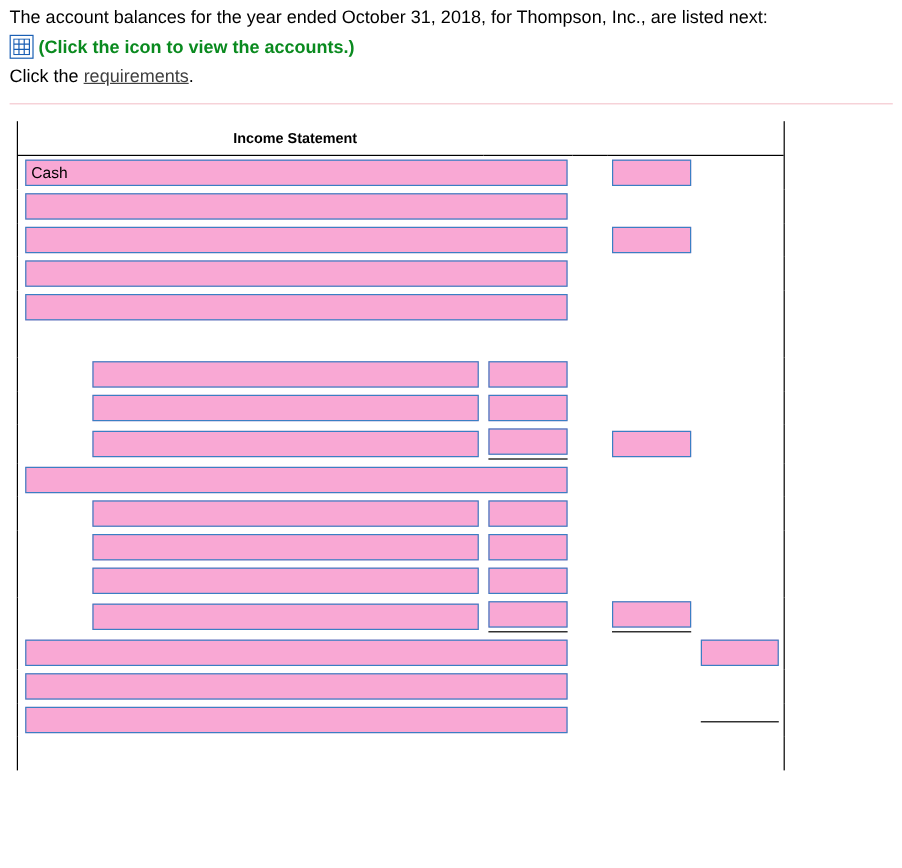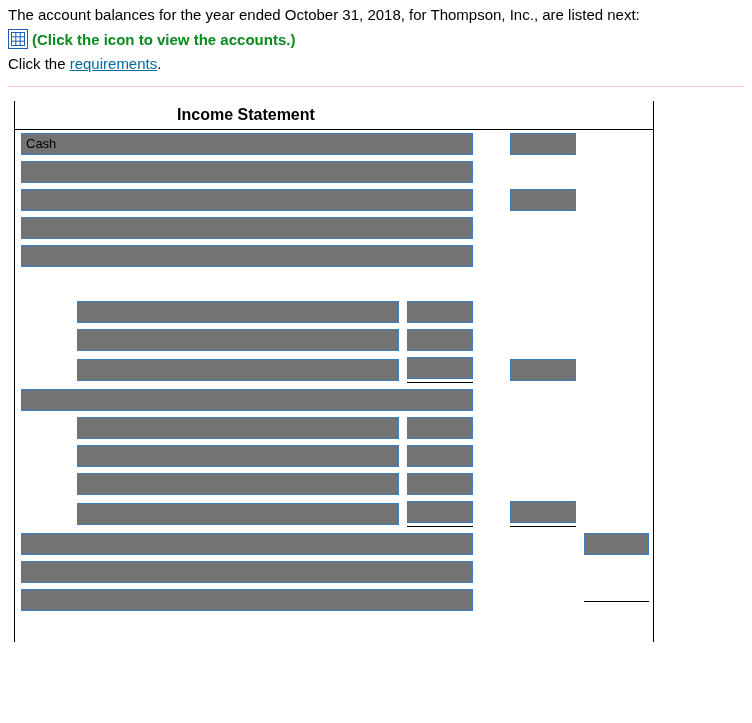--- a/index.html
+++ b/index.html
@@ -16,52 +16,52 @@
   .iconline { display: flex; align-items: center; gap: 4px; margin: 2px 0 6px 0; }
   .grid-icon {
     width: 20px; height: 20px;
     border: 1.5px solid #1a5fb4;
     display: inline-flex; align-items: center; justify-content: center;
     background: #fff;
   }
   .grid-icon svg { display: block; }
   .green { color: #0a8a1f; font-weight: 600; }
   .reqline { margin: 0 0 14px 0; }
-  .reqlink { color: #0369a1; text-decoration: underline; cursor: pointer; }
+  .reqlink { color: #404040; text-decoration: underline; cursor: pointer; }
   .pinkrule { border: 0; border-top: 1px solid #f4c7cf; margin: 12px 0 14px 0; }
 
   .sheet {
     width: 640px;
     margin: 0 0 0 6px;
     border-collapse: collapse;
   }
   .sheet td {
     padding: 3px 4px;
     vertical-align: middle;
     height: 28px;
   }
   td.bL { border-left: 1.5px solid #000; }
   td.bR { border-right: 1.5px solid #000; }
   td.bT { border-top: 1.5px solid #000; }
   td.bB { border-bottom: 1.5px solid #000; }
 
-  .title { text-align: center; font-weight: 700; font-size: 16px; padding-top: 8px; }
+  .title { text-align: center; font-weight: 700; font-size: 12px; padding-top: 8px; }
   .subtitle { text-align: center; font-size: 15px; padding-bottom: 6px; }
 
   .c-label  { width: 370px; }
   .c-amt1   { width: 70px; }
   .c-gap    { width: 28px; }
   .c-amt2f  { width: 70px; }
   .c-amt2r  { width: 70px; }
 
   input.fld {
     width: 100%;
     height: 22px;
     border: 1px solid #3a7fc4;
-    background: #737373;
+    background: #f9a8d4;
     font-family: inherit;
     font-size: 13px;
     padding: 1px 4px;
     color: #000;
   }
   .under { border-bottom: 1.5px solid #000; display:block; width:100%; height:4px; }
   .dblunder-top { border-bottom: 1.5px solid #000; display:block; width:100%; height:4px; margin-bottom:2px;}
   .dblunder-bot { border-bottom: 1.5px solid #000; display:block; width:100%; height:2px;}
   td.lbl { padding-left: 6px; }
 </style>

